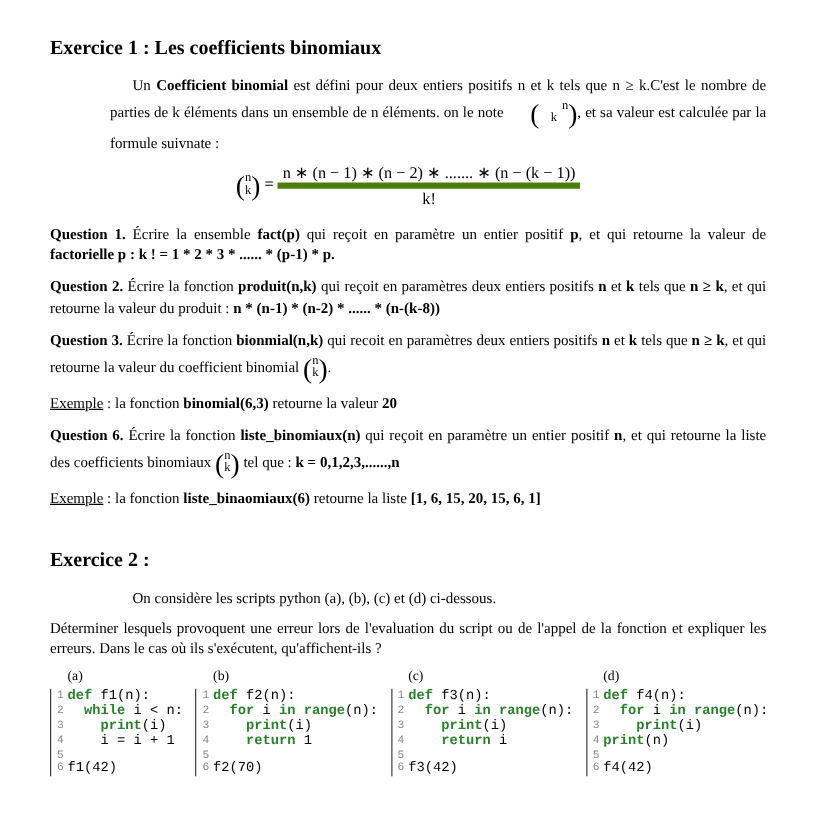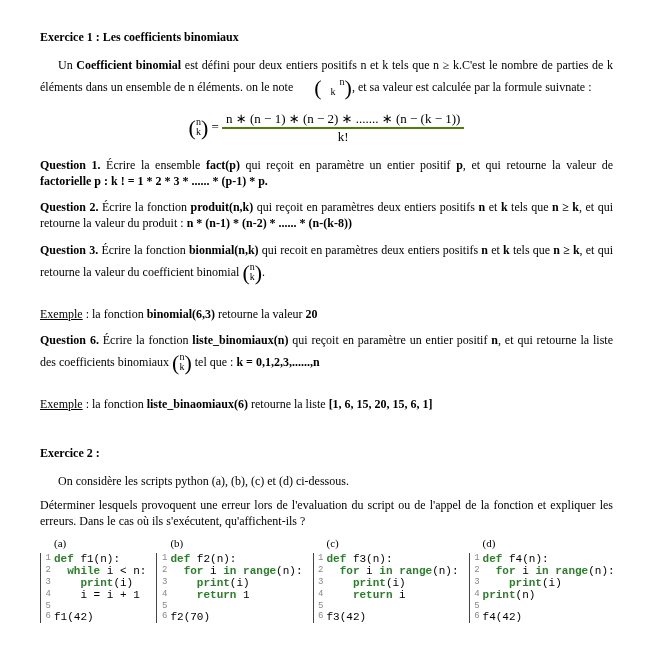--- a/index.html
+++ b/index.html
@@ -6,31 +6,32 @@
     font-family: "Times New Roman", Times, serif;
     font-size: 12px;
     color: #000;
     background: #fff;
     margin: 0;
     padding: 30px 40px;
     width: 653px;
     box-sizing: border-box;
   }
   h2 {
-    font-size: 12px;
+    font-size: 16px;
     font-weight: bold;
     margin: 0 0 12px 0;
   }
   p {
     margin: 0 0 8px 0;
     line-height: 1.35;
     text-align: justify;
   }
   .indent {
     text-indent: 18px;
+    margin-left: 48px;
   }
   .formula {
     text-align: center;
     margin: 6px 0 12px 0;
     font-size: 13px;
   }
   .binom {
     display: inline-block;
     vertical-align: middle;
   }
@@ -41,29 +42,29 @@
     text-align: center;
     line-height: 1;
     font-size: 10px;
     vertical-align: middle;
   }
   .frac {
     display: inline-block;
     vertical-align: middle;
     text-align: center;
   }
-  .frac .num { display: block; border-bottom: 2px solid #4d7c0f; padding: 0 4px; }
+  .frac .num { display: block; border-bottom: 5px solid #4d7c0f; padding: 0 4px; }
   .frac .den { display: block; padding: 0 4px; }
   .question {
     margin: 10px 0 4px 0;
     line-height: 1.35;
     text-align: justify;
   }
   .question b { font-weight: bold; }
-  .example { margin-top: 18px; }
+  .example { margin-top: 4px; }
   .under { text-decoration: underline; }
   .codegrid {
     display: flex;
     gap: 10px;
     margin-top: 8px;
     font-family: "Courier New", monospace;
     font-size: 11px;
   }
   .codecol {
     flex: 1;

